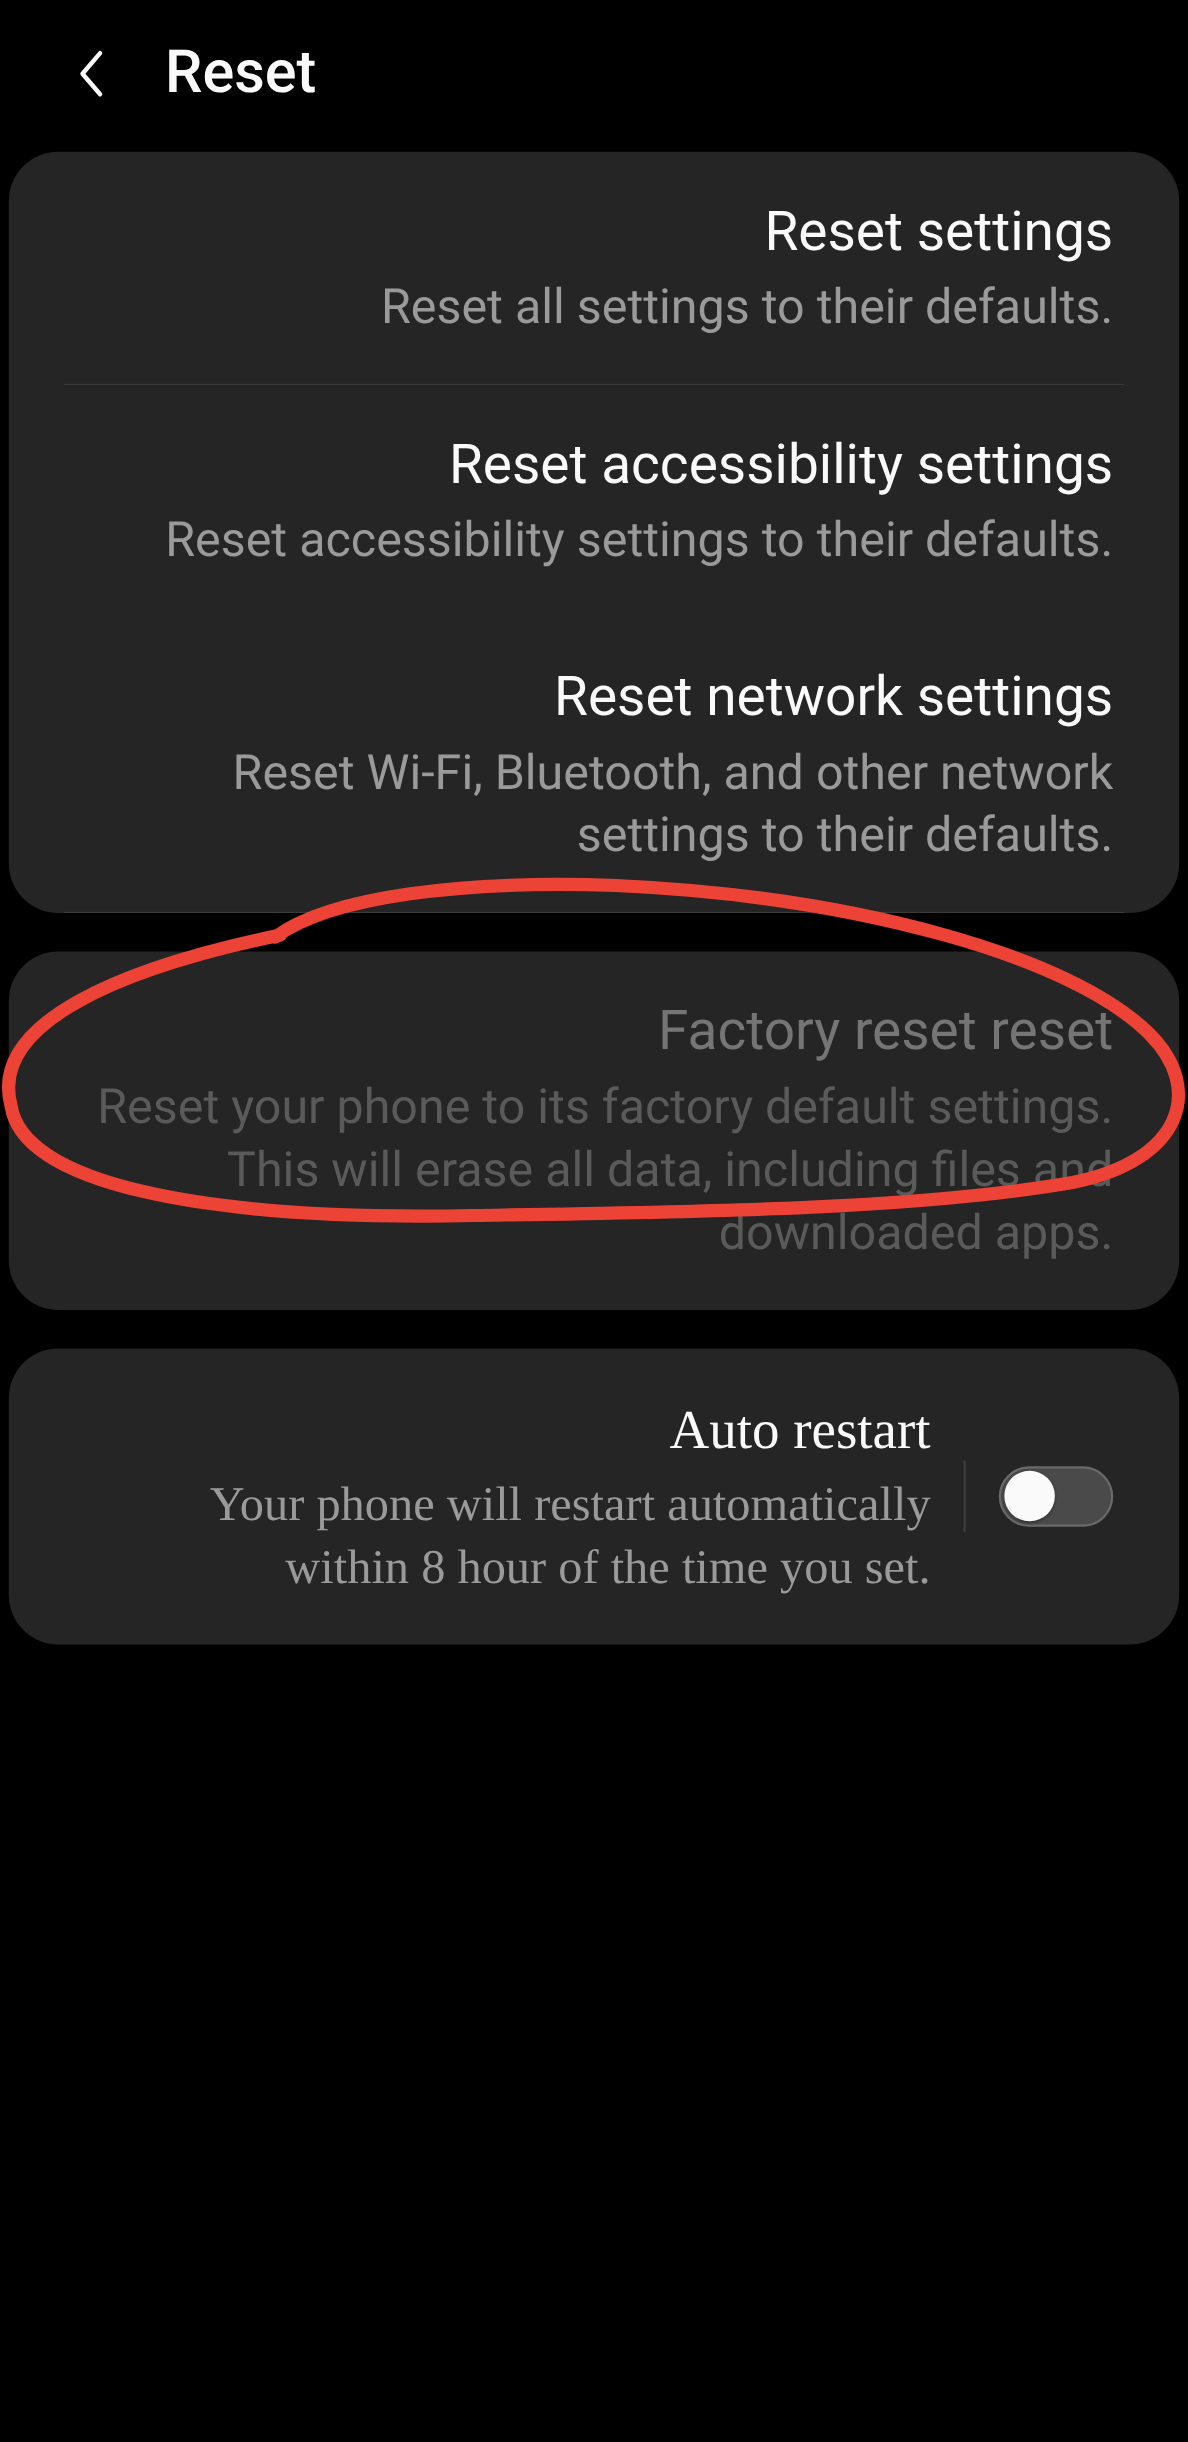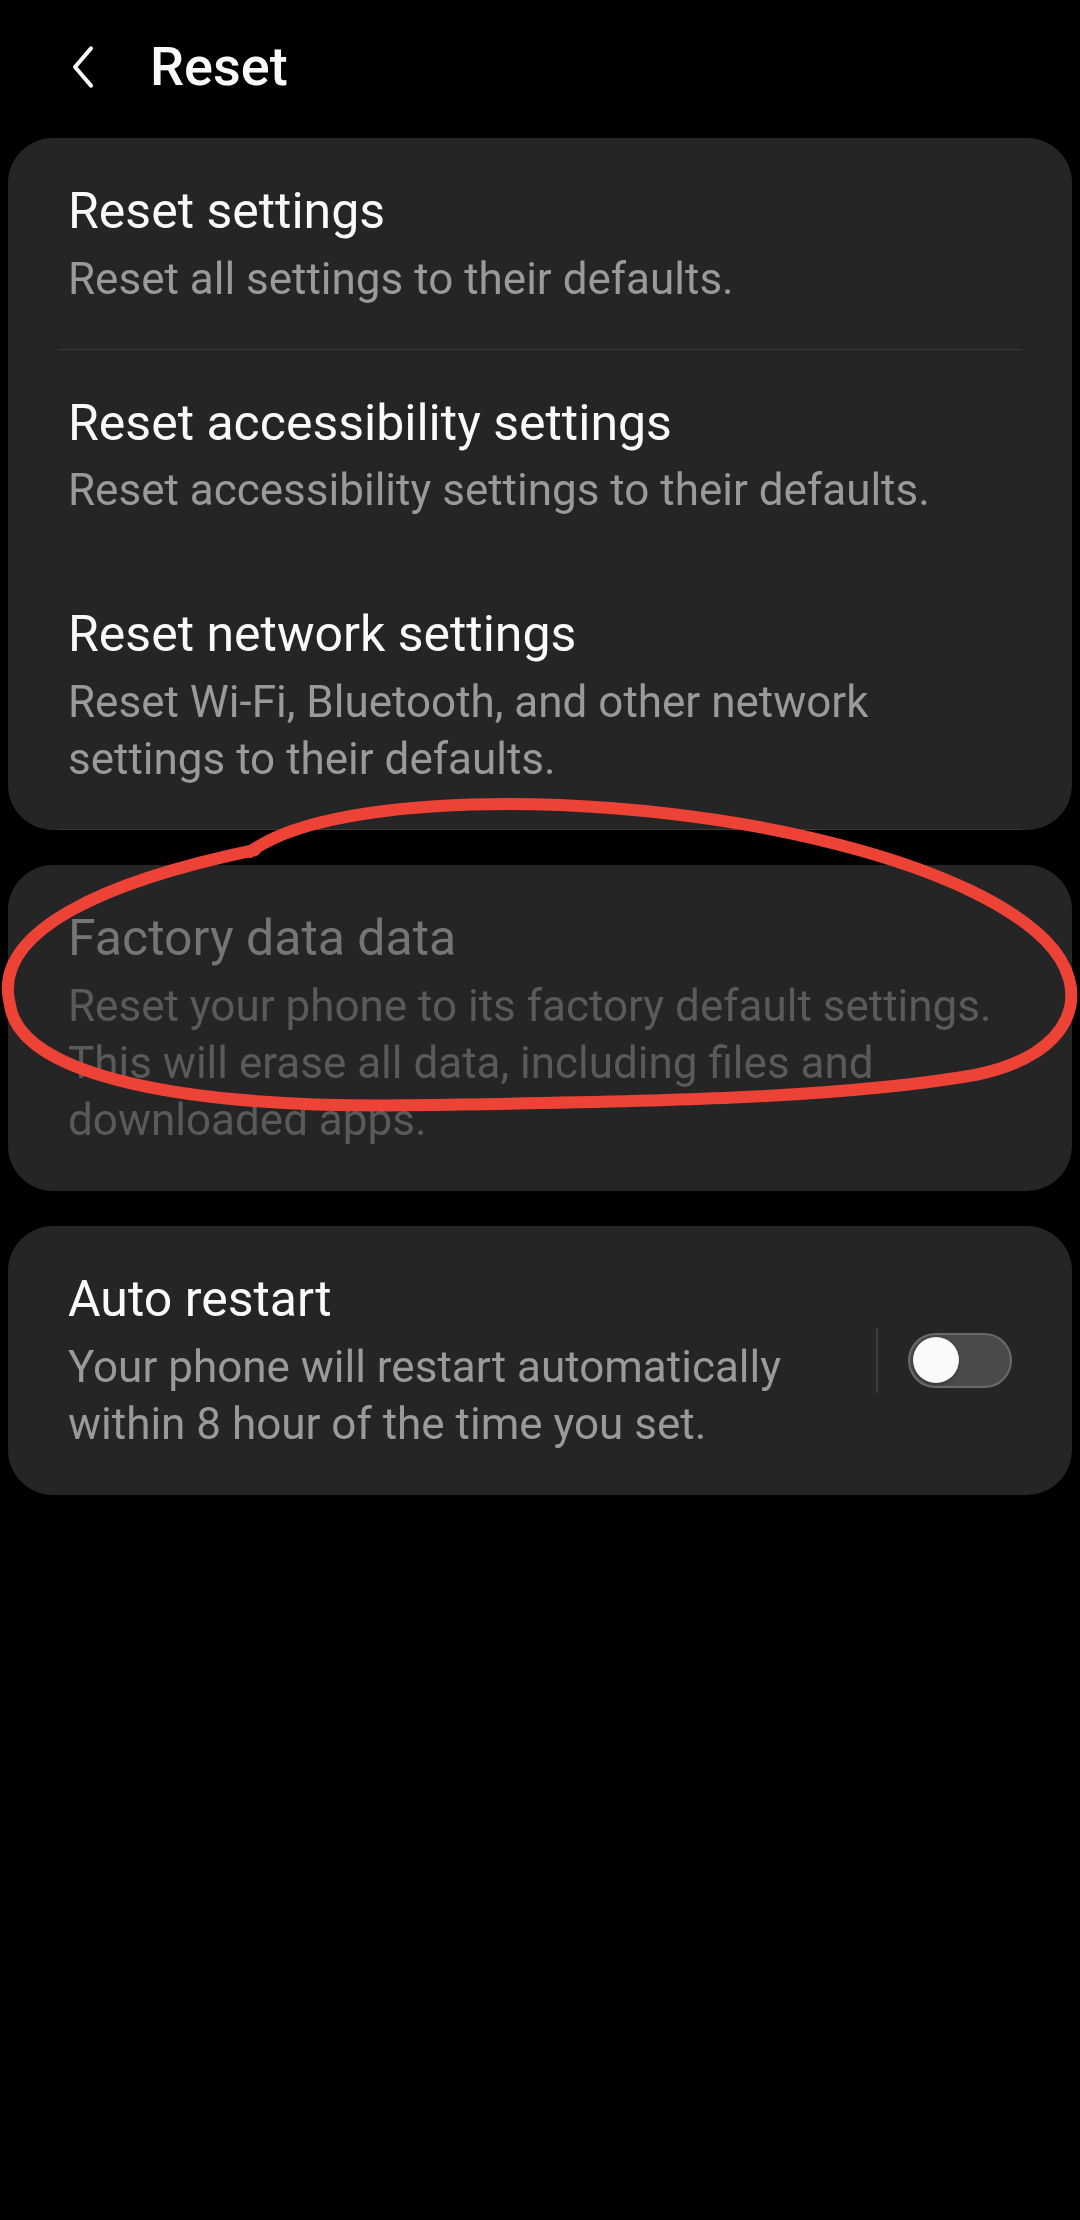--- a/index.html
+++ b/index.html
@@ -39,20 +39,21 @@
       color: #fafafa;
     }
     .card {
       background: #252525;
       margin: 0 8px 35px 8px;
       border-radius: 45px;
     }
     .item {
       padding: 42px 60px 42px 60px;
       position: relative;
+      text-align: right;
     }
     .item.with-divider::after {
       content: '';
       position: absolute;
       bottom: 0;
       left: 50px;
       right: 50px;
       height: 1px;
       background: #3a3a3a;
     }
@@ -73,20 +74,21 @@
       color: #757575;
     }
     .dimmed .item-desc {
       color: #5a5a5a;
     }
     .toggle-row {
       display: flex;
       align-items: center;
       justify-content: space-between;
       gap: 30px;
+      font-family: Liberation Serif, serif;
     }
     .toggle-text {
       flex: 1;
     }
     .toggle-wrap {
       display: flex;
       align-items: center;
     }
     .vsep {
       width: 2px;
@@ -143,21 +145,21 @@
     <div class="item-desc">Reset accessibility settings to their defaults.</div>
   </div>
   <div class="item with-divider">
     <div class="item-title">Reset network settings</div>
     <div class="item-desc">Reset Wi-Fi, Bluetooth, and other network settings to their defaults.</div>
   </div>
 </div>
 
 <div class="card dimmed">
   <div class="item">
-    <div class="item-title">Factory data data</div>
+    <div class="item-title">Factory reset reset</div>
     <div class="item-desc">Reset your phone to its factory default settings. This will erase all data, including files and downloaded apps.</div>
   </div>
 </div>
 
 <div class="card">
   <div class="item">
     <div class="toggle-row">
       <div class="toggle-text">
         <div class="item-title">Auto restart</div>
         <div class="item-desc">Your phone will restart automatically within 8 hour of the time you set.</div>

